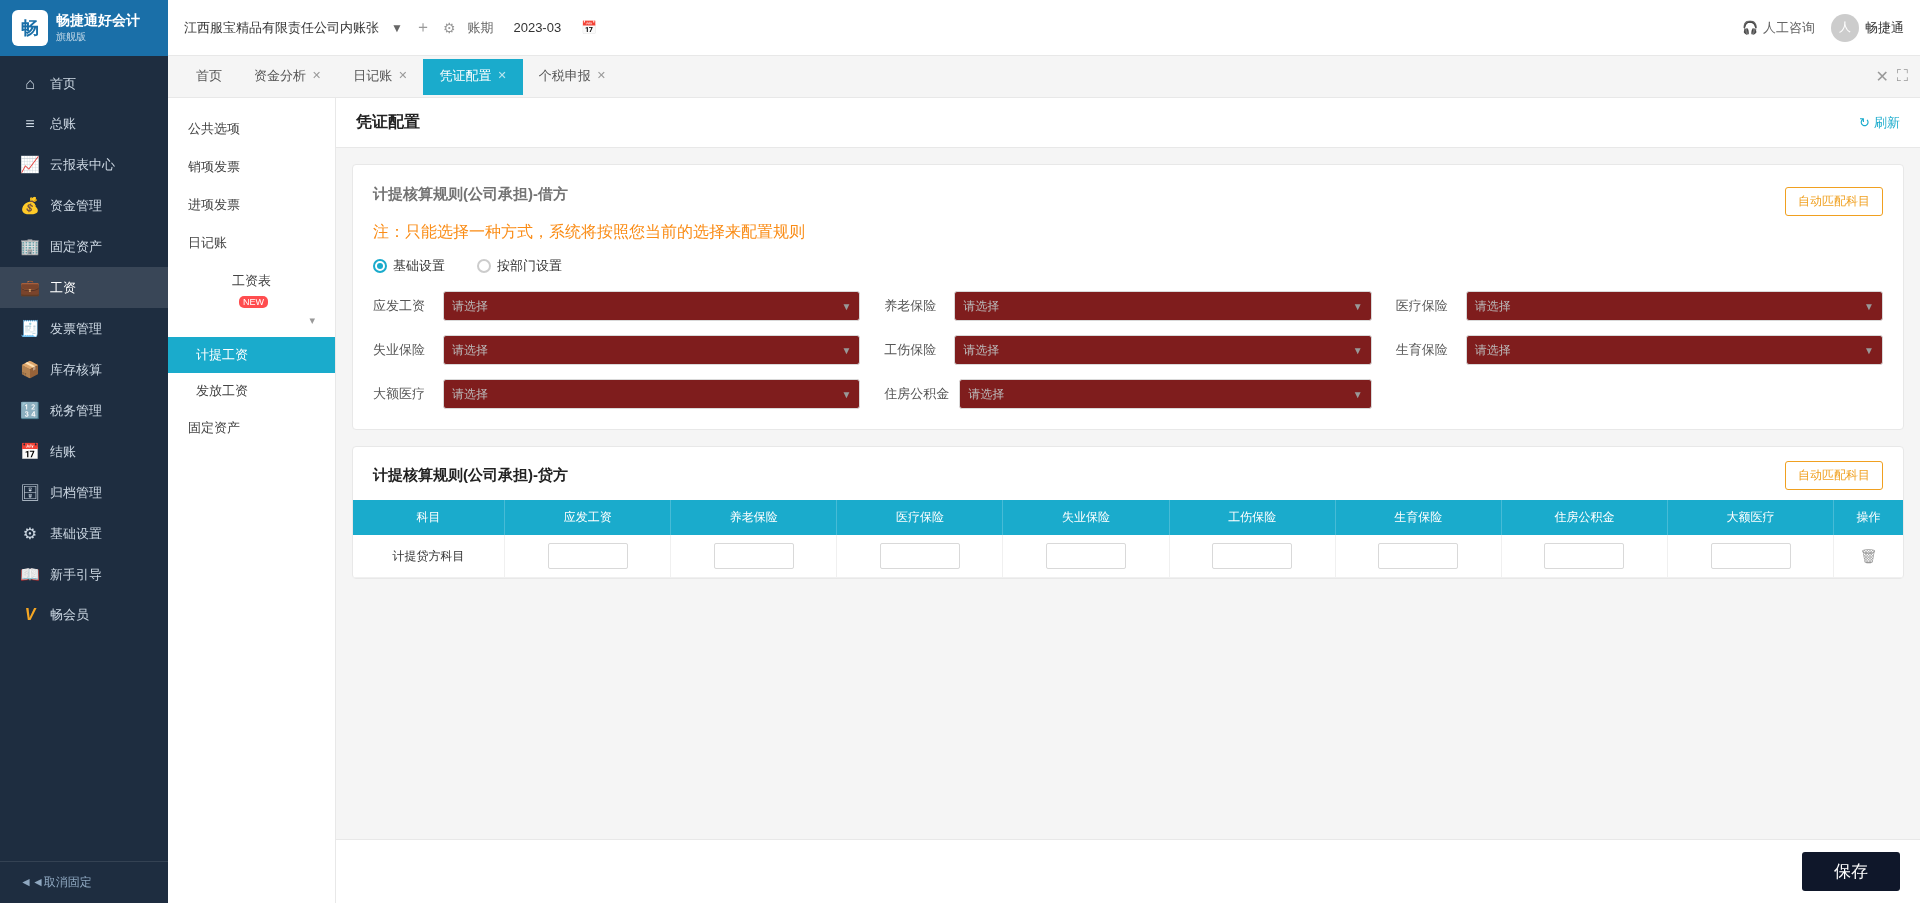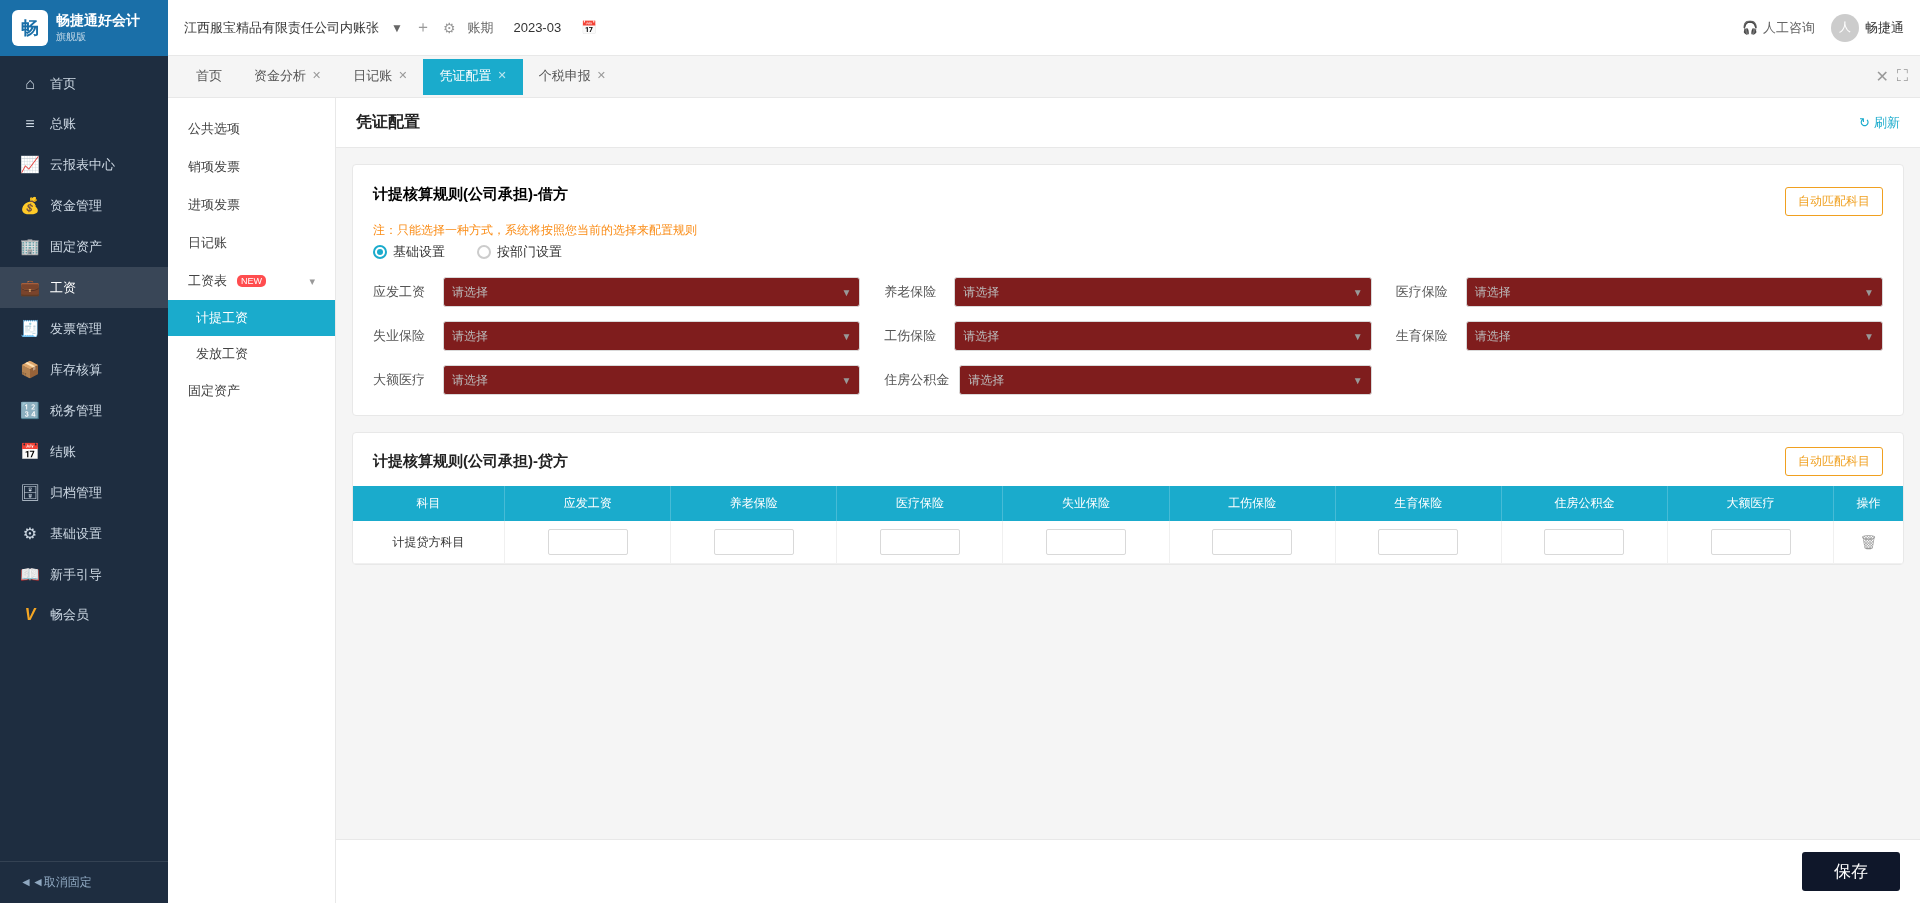--- a/index.html
+++ b/index.html
@@ -111,22 +111,22 @@
     .panel-title { font-size: 16px; font-weight: 600; color: #222; }
     .panel-refresh { color: #1aabcc; font-size: 13px; cursor: pointer; display: flex; align-items: center; gap: 4px; }
 
     .panel-body { flex: 1; overflow-y: auto; padding: 16px; }
 
     
     .section {
       background: white; border-radius: 4px; padding: 20px; margin-bottom: 16px;
       border: 1px solid #e8e8e8;
     }
-    .section-title { font-size: 15px; font-weight: 600; color: #000000; margin-bottom: 14px; }
-    .section-note { color: #fa8c16; font-size: 12px; margin-bottom: 4px; }
+    .section-title { font-size: 15px; font-weight: 600; color: #737373; margin-bottom: 14px; }
+    .section-note { color: #fa8c16; font-size: 16px; margin-bottom: 14px; }
     .radio-group { display: flex; gap: 32px; margin-bottom: 16px; align-items: center; }
     .radio-item { display: flex; align-items: center; gap: 6px; cursor: pointer; font-size: 13px; color: #333; }
     .radio-circle {
       width: 14px; height: 14px; border-radius: 50%; border: 2px solid #ccc;
       display: flex; align-items: center; justify-content: center;
     }
     .radio-circle.checked { border-color: #1aabcc; }
     .radio-inner { width: 6px; height: 6px; border-radius: 50%; background: #1aabcc; }
 
     .form-grid { display: grid; grid-template-columns: 1fr 1fr 1fr; gap: 14px 24px; }
@@ -317,21 +317,21 @@
       </div>
       <div class="submenu-item">
         <span>销项发票</span>
       </div>
       <div class="submenu-item">
         <span>进项发票</span>
       </div>
       <div class="submenu-item">
         <span>日记账</span>
       </div>
-      <div class="submenu-item" style="justify-content:flex-start;gap:6px;">
+      <div class="submenu-item" style="justify-content:flex-start;gap:6px;flex-direction:column;">
         <span>工资表</span>
         <span class="submenu-badge">NEW</span>
         <span style="margin-left:auto;color:#999;font-size:11px;">▾</span>
       </div>
       <div class="submenu-sub-item active">
         <span>计提工资</span>
       </div>
       <div class="submenu-sub-item">
         <span>发放工资</span>
       </div>

